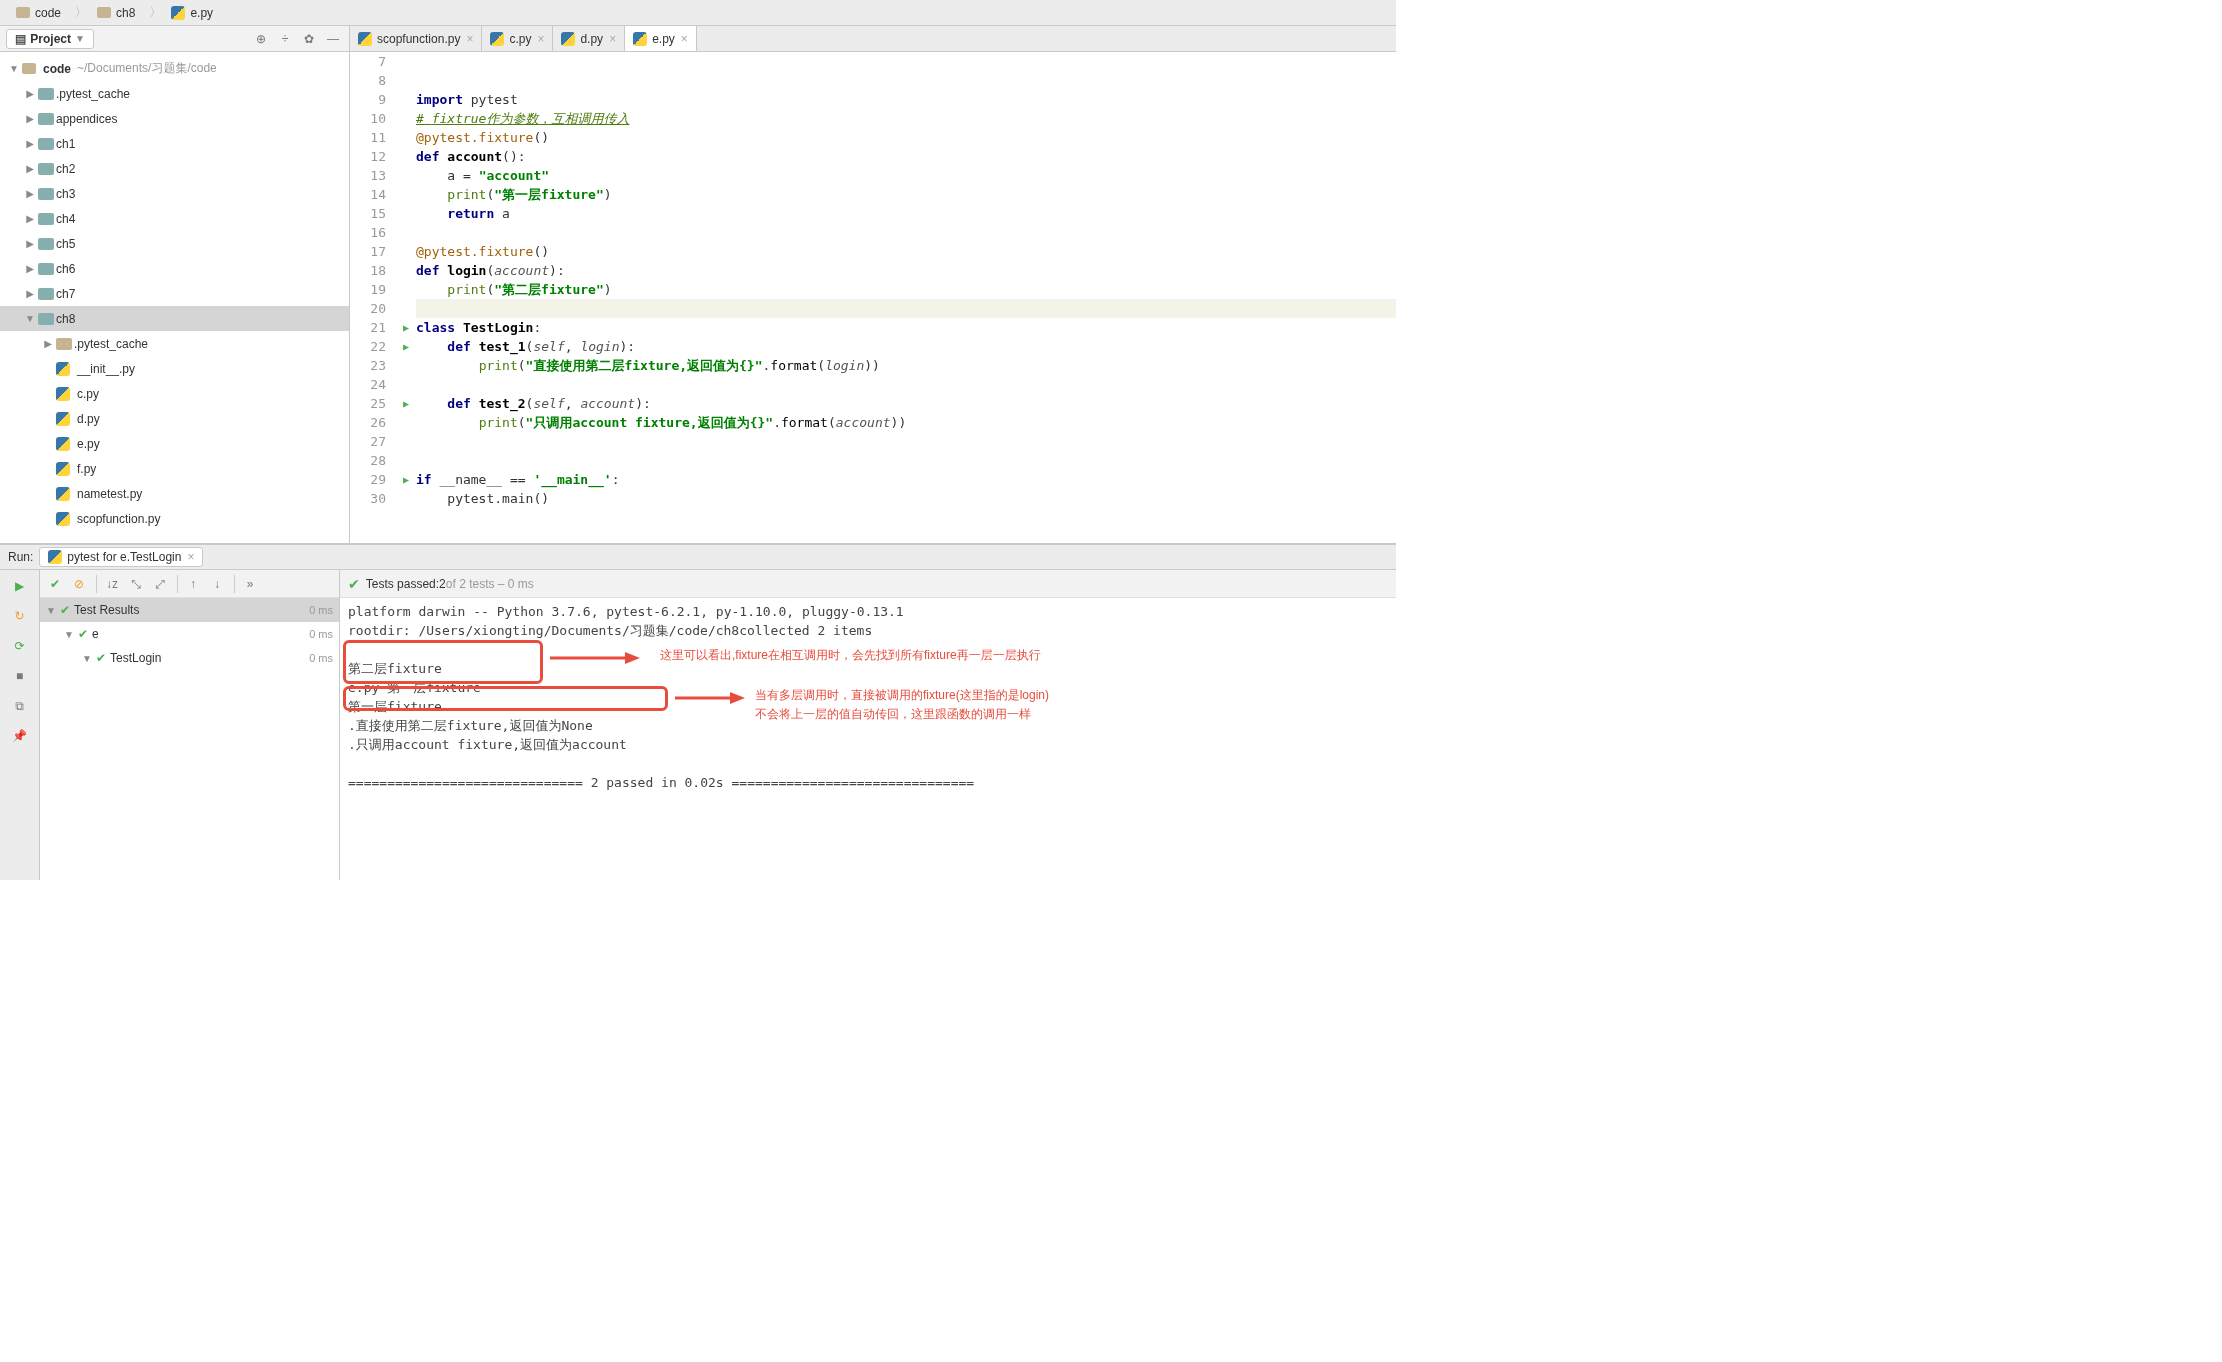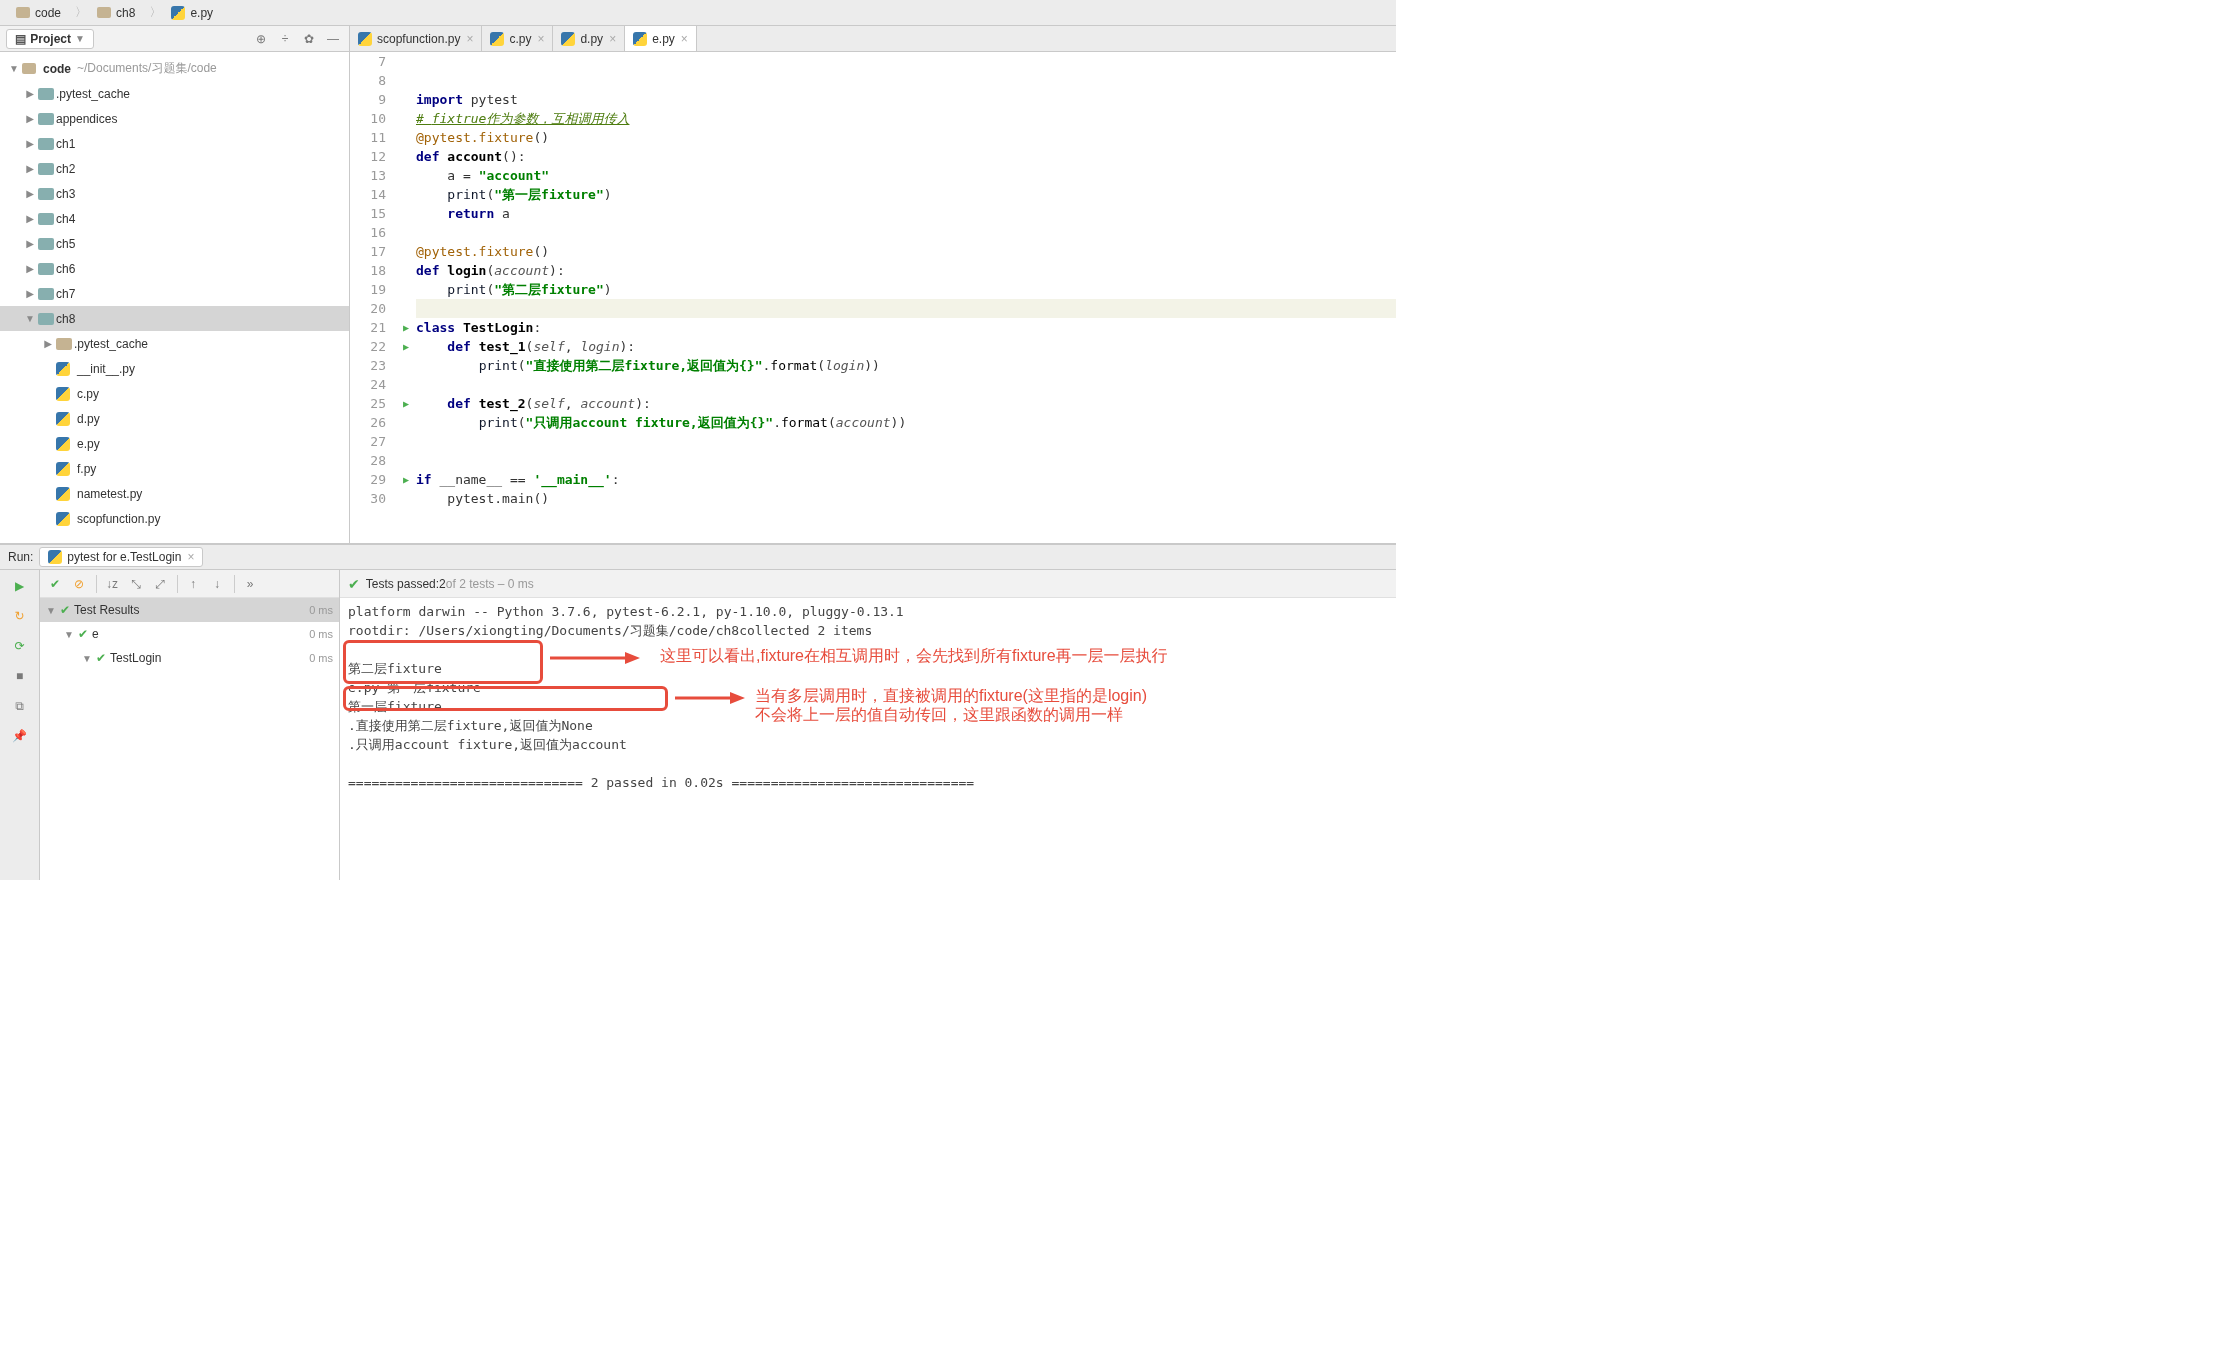--- a/index.html
+++ b/index.html
@@ -47,21 +47,21 @@
 .code { flex: 1; background: #fff; white-space: pre; }
 .code .cl { height: 19px; }
 .code .cl.hl { background: #f3f3e7; }
 .kw { color: #000080; font-weight: bold; }
 .fn { color: #000; font-weight: bold; }
 .deco { color: #a16207; }
 .str { color: #008000; font-weight: bold; }
 .cmt { color: #4d7c0f; font-style: italic; text-decoration: underline; }
 .param { font-style: italic; color: #555; }
 .call { color: #000; }
-.id { color: #0f172a; }
+.id { color: #4d7c0f; }
 
 
 .run-header { display: flex; align-items: center; height: 26px; border-top: 1px solid #c9c9c9; border-bottom: 1px solid #c9c9c9; background: #ececec; padding: 0 8px; }
 .run-header .rtab { display:flex; align-items:center; padding:2px 8px; background:#fff; border:1px solid #c9c9c9; border-radius:3px; margin-left:6px; }
 .run-panel { display: flex; height: 310px; }
 .run-left { width: 40px; display: flex; flex-direction: column; align-items: center; padding-top: 4px; background: #ececec; border-right: 1px solid #c9c9c9; }
 .run-left .b { width: 24px; height: 24px; display:flex; align-items:center; justify-content:center; margin-bottom: 6px; cursor:pointer; color:#7a7a7a; }
 .run-left .play { color: #4caf50; }
 .run-mid { width: 300px; display:flex; flex-direction:column; border-right:1px solid #c9c9c9; }
 .run-mid-hdr { display:flex; align-items:center; height:28px; border-bottom:1px solid #e0e0e0; padding:0 4px; background:#f2f2f2; }
@@ -76,21 +76,21 @@
 .status-bar { height:28px; display:flex; align-items:center; border-bottom:1px solid #e0e0e0; padding:0 8px; background:#f2f2f2; }
 .status-bar .okico { color:#4caf50; margin-right:6px; font-size:14px; }
 .status-bar .muted { color:#999; }
 .console { flex:1; font-family:"Menlo","Consolas",monospace; font-size:13px; line-height:19px; padding:4px 8px; color:#444; position:relative; overflow:hidden; }
 .console .line { white-space:pre; }
 
 
 .redbox1 { position:absolute; border:3px solid #e74c3c; border-radius:6px; left:3px; top:42px; width:200px; height:44px; pointer-events:none; }
 .redbox2 { position:absolute; border:3px solid #e74c3c; border-radius:6px; left:3px; top:88px; width:325px; height:25px; pointer-events:none; }
 .arrow-svg { position:absolute; pointer-events:none; }
-.annot { position:absolute; color:#e74c3c; font-size:16px; white-space:pre; font-family: "PingFang SC", "Microsoft YaHei", sans-serif; }
+.annot { position:absolute; color:#e74c3c; font-size:12px; white-space:pre; font-family: "PingFang SC", "Microsoft YaHei", sans-serif; }
 </style>
 </head>
 <body>
 
 <div class="app">
 
   <div class="breadcrumb">
     <span class="crumb">
         <span class="fldr"></span>
         <span>code</span>

